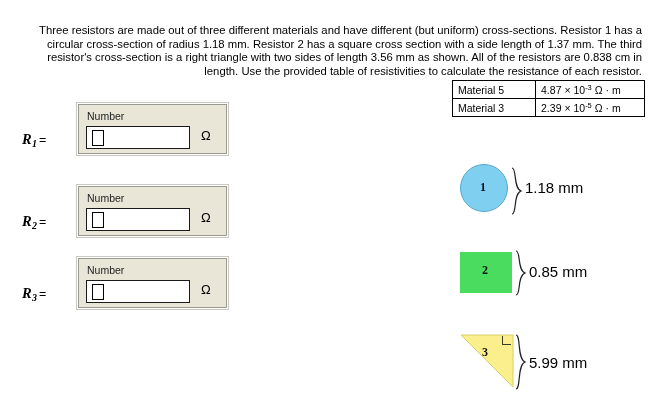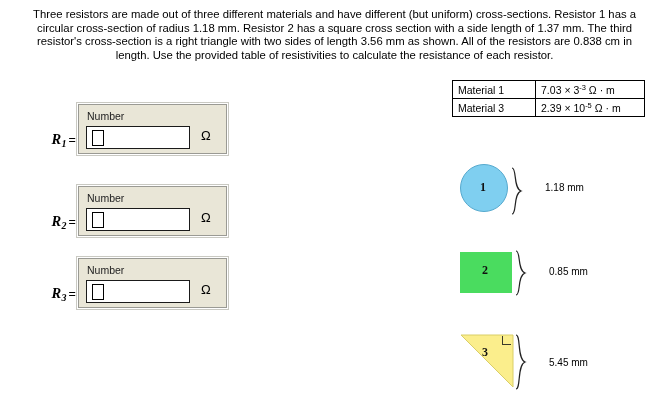--- a/index.html
+++ b/index.html
@@ -13,45 +13,45 @@
     position: relative;
     overflow: hidden;
     font-family: "Liberation Sans", sans-serif;
     color: #000000;
   }
 
   
   #problem-text {
     position: absolute;
     left: 27px;
-    top: 8px;
+    top: 24px;
     width: 615px;
     font-size: 11.3px;
     line-height: 13.6px;
     color: #000;
-    text-align: center;
+    text-align: right;
   }
 
   
   .answer-row {
     position: absolute;
     left: 22px;
     width: 215px;
     height: 52px;
   }
   #answer-row-1 { top: 104px; }
   #answer-row-2 { top: 186px; }
   #answer-row-3 { top: 258px; }
 
   .r-label {
     position: absolute;
     left: 0px;
     top: 27px;
     width: 54px;
-    text-align: right;
+    text-align: left;
     font-family: "Liberation Serif", serif;
     font-style: italic;
     font-weight: bold;
     font-size: 14.5px;
     letter-spacing: 0.3px;
     white-space: nowrap;
   }
   .r-label .sub {
     font-size: 10px;
     font-style: italic;
@@ -182,25 +182,24 @@
     color: #111;
     z-index: 3;
   }
   #num-1 { left: 28px; top: 16px; }
   #num-2 { left: 30px; top: 13px; }
   #num-3 { left: 30px; top: 13px; }
 
   .brace-svg { position: absolute; }
   .dim-label {
     position: absolute;
-    font-size: 10px;
+    font-size: 15px;
     line-height: 13px;
     white-space: nowrap;
     color: #000;
-    margin-left: 20px;
   }
   #brace-1 { left: 58px; top: 3px; }
   #dim-1   { left: 73px; top: 17px; }
   #brace-2 { left: 62px; top: 0px; }
   #dim-2   { left: 77px; top: 15px; }
   #brace-3 { left: 62px; top: 2px; }
   #dim-3   { left: 77px; top: 24px; }
 </style>
 </head>
 <body>
@@ -242,22 +241,22 @@
     <div class="number-input">
       <div class="caret-box"></div>
     </div>
     <div class="ohm-unit">Ω</div>
   </div>
 </div>
 
 <table id="resistivity-table">
   <tbody>
     <tr>
-      <td class="mat-name">Material 1</td>
-      <td class="mat-val"><span>7.03 × 3</span><sup class="exp">-3</sup><span> Ω · m</span></td>
+      <td class="mat-name">Material 5</td>
+      <td class="mat-val"><span>4.87 × 10</span><sup class="exp">-3</sup><span> Ω · m</span></td>
     </tr>
     <tr>
       <td class="mat-name">Material 3</td>
       <td class="mat-val"><span>2.39 × 10</span><sup class="exp">-5</sup><span> Ω · m</span></td>
     </tr>
   </tbody>
 </table>
 
 <div class="figure-block" id="figure-circle">
   <div class="circle-shape"></div>
@@ -279,14 +278,14 @@
 
 <div class="figure-block" id="figure-triangle">
   <svg class="triangle-shape" width="54" height="54" viewBox="0 0 54 54">
     <polygon points="1,1 53,1 53,53" fill="#FBEE8C" stroke="#D9CE67" stroke-width="1"></polygon>
   </svg>
   <div class="right-angle-mark"></div>
   <div class="shape-num" id="num-3">3</div>
   <svg class="brace-svg" id="brace-3" width="14" height="56" viewBox="0 0 14 56">
     <path d="M2,1 C7,1 3,25 11,28 C3,31 7,55 2,55" fill="none" stroke="#222" stroke-width="1.2"></path>
   </svg>
-  <div class="dim-label" id="dim-3">5.45 mm</div>
+  <div class="dim-label" id="dim-3">5.99 mm</div>
 </div>
 
 </body></html>

